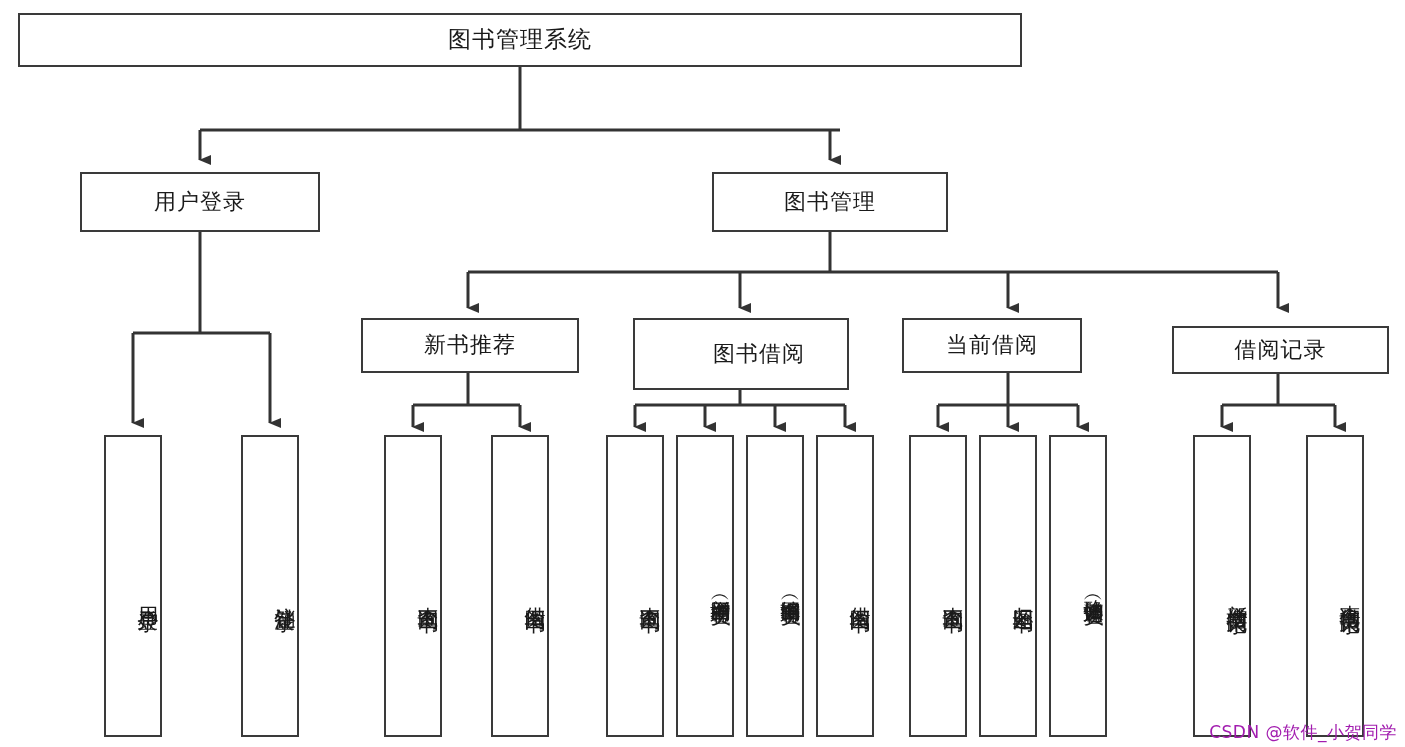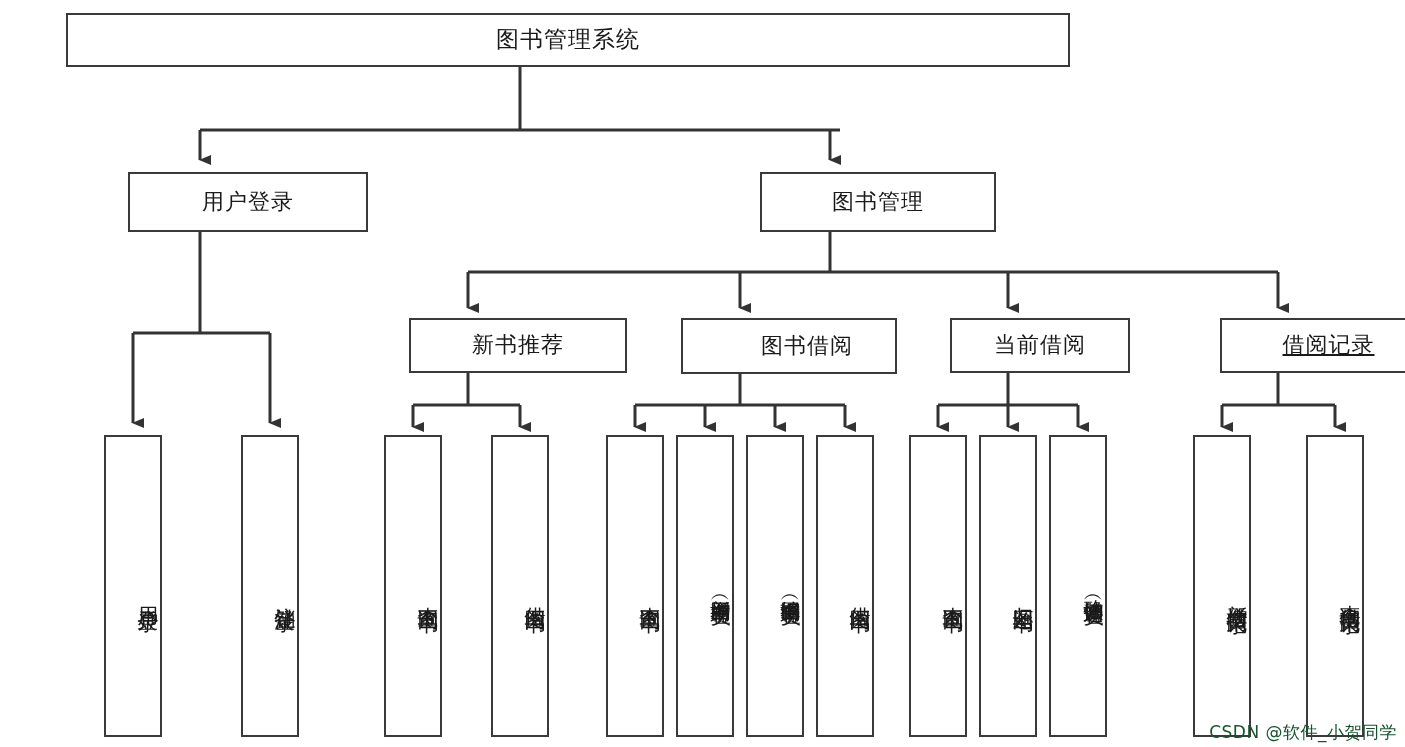--- a/index.html
+++ b/index.html
@@ -31,21 +31,20 @@
     justify-content:center;
     color:#1a1a1a;
     z-index:3;
   }
   
   .node.horiz{
     font-size:22px;
     letter-spacing:1px;
     line-height:1.1;
     white-space:nowrap;
-    margin-left:48px;
   }
   .node.root{ font-size:23px; }
   
   .node.vert{
     writing-mode:vertical-rl;
     text-orientation:upright;
     font-size:21px;
     line-height:1.18;
     letter-spacing:2px;
     padding-top:22px;
@@ -57,21 +56,21 @@
   .node.vert.tall-text{
     font-size:20px;
     letter-spacing:1px;
     padding-top:10px;
   }
   .watermark{
     position:absolute;
     right:8px;
     bottom:3px;
     font-size:17px;
-    color:#14532d;
+    color:#a21caf;
     letter-spacing:0.5px;
     white-space:nowrap;
     z-index:6;
     font-family:"DejaVu Sans","Liberation Sans",sans-serif;
   }
 </style>
 </head>
 <body>
 
 <div id="canvas">
@@ -128,25 +127,25 @@
   </svg>
 
   <div class="node horiz root" style="left:18px; top:13px; width:1004px; height:54px;">图书管理系统</div>
 
   <div class="node horiz" style="left:80px; top:172px; width:240px; height:60px;">用户登录</div>
 
   <div class="node horiz" style="left:712px; top:172px; width:236px; height:60px;">图书管理</div>
 
   <div class="node horiz" style="left:361px; top:318px; width:218px; height:55px;text-align:center;">新书推荐</div>
 
-  <div class="node horiz" style="left:633px; top:318px; width:216px; height:56px;padding-left:36px;">图书借阅</div>
+  <div class="node horiz" style="left:633px; top:318px; width:216px; height:72px;padding-left:36px;">图书借阅</div>
 
   <div class="node horiz" style="left:902px; top:318px; width:180px; height:55px;">当前借阅</div>
 
-  <div class="node horiz" style="left:1172px; top:318px; width:217px; height:55px;text-decoration:underline;">借阅记录</div>
+  <div class="node horiz" style="left:1172px; top:326px; width:217px; height:48px;">借阅记录</div>
 
   <div class="node vert" style="left:104px; top:435px; width:58px; height:302px;">用户登录</div>
 
   <div class="node vert" style="left:241px; top:435px; width:58px; height:302px;">注销登录</div>
 
   <div class="node vert" style="left:384px; top:435px; width:58px; height:302px;">查询图书</div>
 
   <div class="node vert" style="left:491px; top:435px; width:58px; height:302px;">借阅图书</div>
 
   <div class="node vert" style="left:606px; top:435px; width:58px; height:302px;">查询图书</div>

